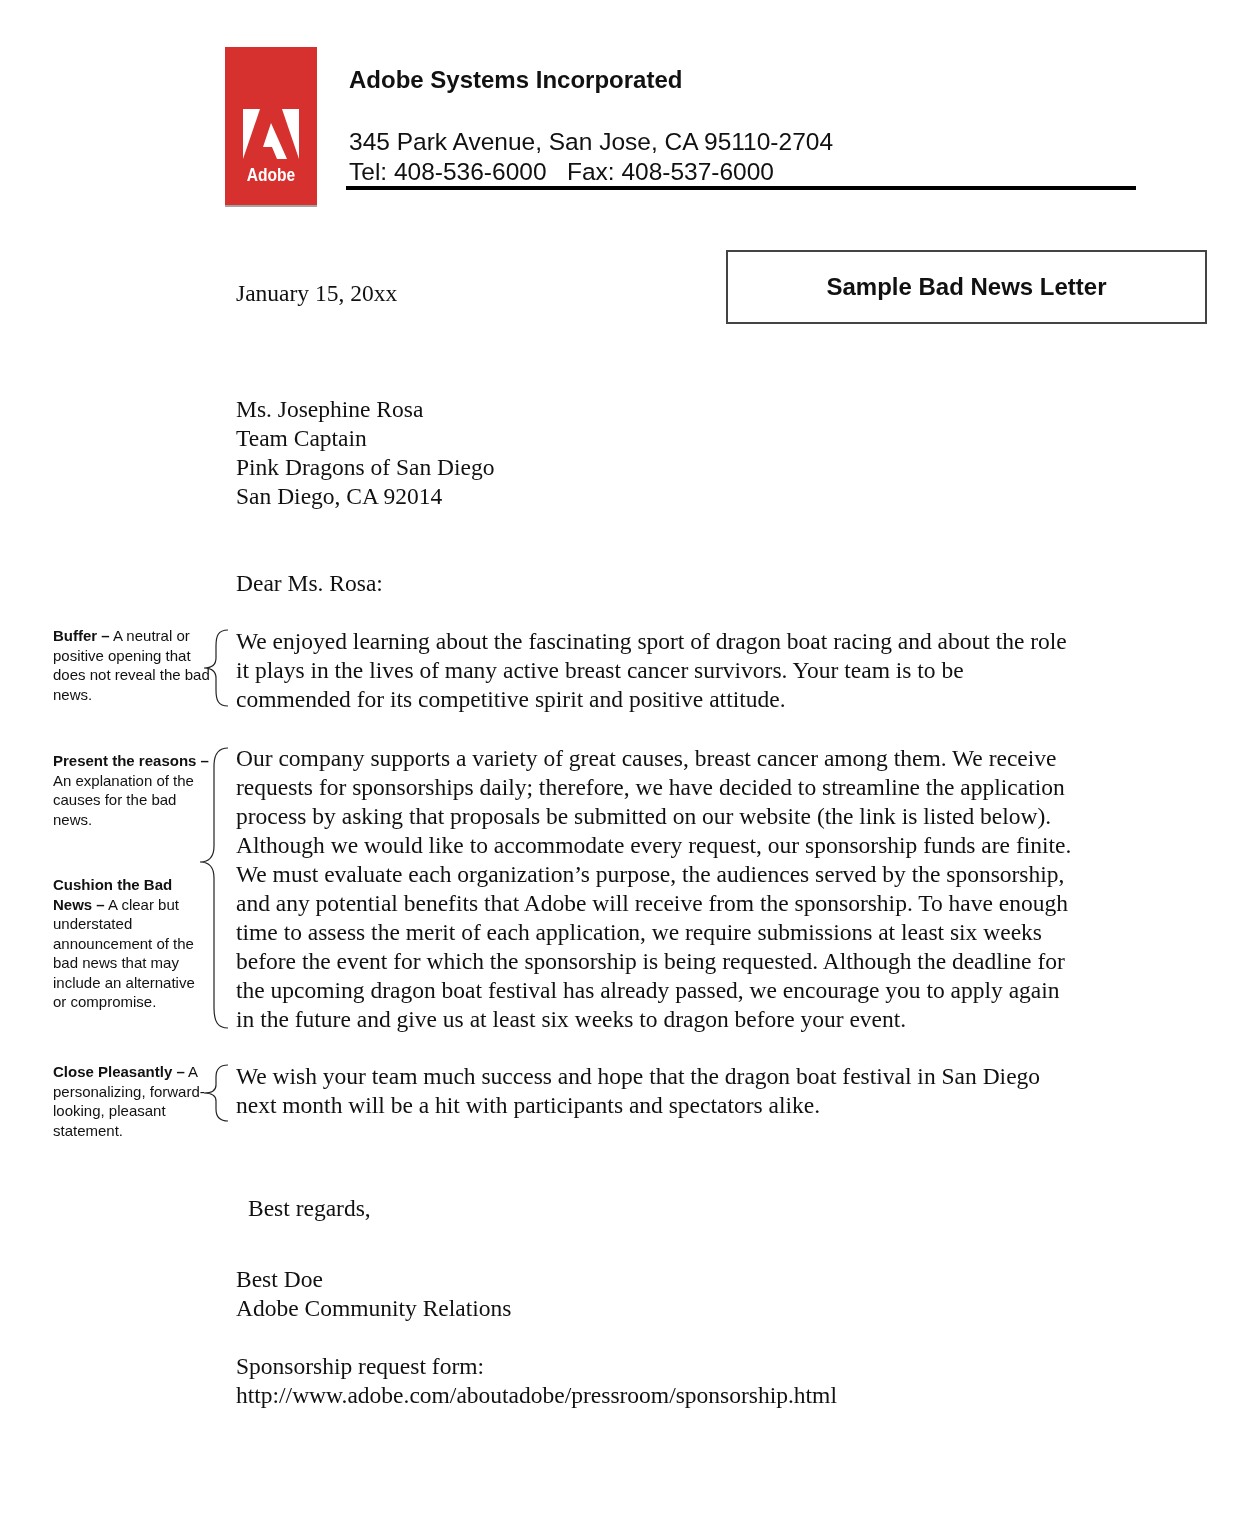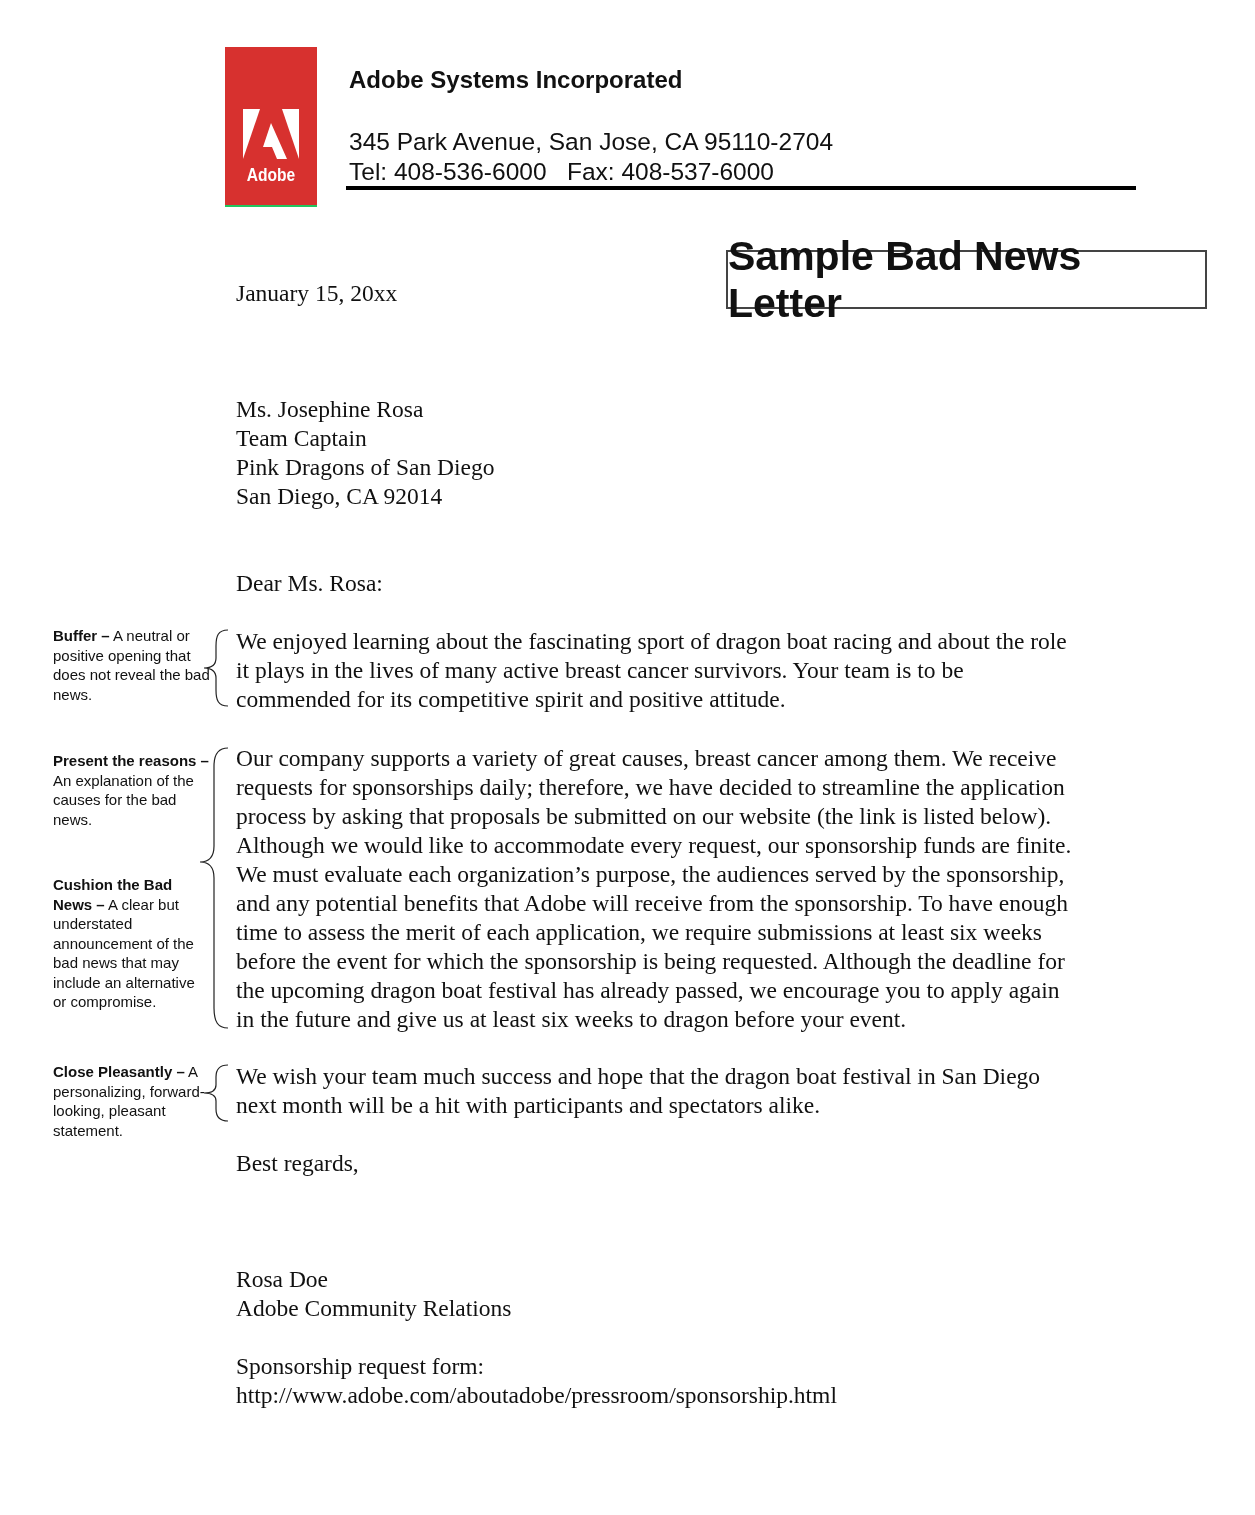--- a/index.html
+++ b/index.html
@@ -2,30 +2,30 @@
 <html><head>
   <meta charset="utf-8">
   <style>
     html, body { margin: 0; padding: 0; background: #ffffff; }
     body { width: 1255px; height: 1515px; position: relative; overflow: hidden; color: #111; }
     .serif { font-family: "Liberation Serif", "DejaVu Serif", serif; font-size: 23.5px; line-height: 29px; }
     .sans { font-family: "Liberation Sans", "DejaVu Sans", sans-serif; }
     .abs { position: absolute; }
 
     
-    .logo { left: 225px; top: 47px; width: 92px; height: 160px; background: #d7312f; border-bottom: 2px solid #22c55e; box-sizing: border-box; }
+    .logo { left: 225px; top: 47px; width: 92px; height: 160px; background: #d7312f; border-bottom: 2px solid #a3a3a3; box-sizing: border-box; }
     .logo svg { position: absolute; left: 18px; top: 62px; }
     .logo-text { position: absolute; left: 0; width: 92px; top: 117px; text-align: center; color: #fff; font-family: "Liberation Sans", sans-serif; font-weight: bold; font-size: 19px; transform: scaleX(0.82); }
 
     .company { left: 349px; top: 66px; font-size: 24px; font-weight: bold; }
     .addr1 { left: 349px; top: 128px; font-size: 24.5px; }
     .addr2 { left: 349px; top: 158px; font-size: 24.5px; }
     .rule { left: 346px; top: 186px; width: 790px; height: 4px; background: #000; }
 
-    .title-box { left: 726px; top: 250px; width: 481px; height: 59px; border: 2px solid #444; box-sizing: border-box; display: flex; align-items: center; justify-content: center; font-size: 41px; font-weight: bold; }
+    .title-box { left: 726px; top: 250px; width: 481px; height: 74px; border: 2px solid #444; box-sizing: border-box; display: flex; align-items: center; justify-content: center; font-size: 24px; font-weight: bold; }
 
     .date { left: 236px; top: 279px; }
 
     .block { left: 236px; width: 920px; }
     .line { display: block; white-space: nowrap; }
 
     .note { left: 53px; width: 160px; font-family: Liberation Sans, sans-serif; font-size: 15px; line-height: 19.5px; color: #111; }
     .note b { font-weight: bold; }
 
     .brace { left: 198px; }
@@ -77,24 +77,24 @@
   <span class="line">before the event for which the sponsorship is being requested. Although the deadline for</span>
   <span class="line">the upcoming dragon boat festival has already passed, we encourage you to apply again</span>
   <span class="line">in the future and give us at least six weeks to dragon before your event.</span>
 </div>
 
 <div class="abs serif block" style="top:1062px;">
   <span class="line">We wish your team much success and hope that the dragon boat festival in San Diego</span>
   <span class="line">next month will be a hit with participants and spectators alike.</span>
 </div>
 
-<div class="abs serif block" style="top:1149px;">Best regards,</div>
+<div class="abs serif block" style="top:1194px;margin-left:12px;">Best regards,</div>
 
 <div class="abs serif block" style="top:1265px;">
-  <span class="line">Rosa Doe</span>
+  <span class="line">Best Doe</span>
   <span class="line">Adobe Community Relations</span>
 </div>
 
 <div class="abs serif block" style="top:1352px;">
   <span class="line">Sponsorship request form:</span>
   <span class="line">http://www.adobe.com/aboutadobe/pressroom/sponsorship.html</span>
 </div>
 
 <div class="abs note" style="top:626px;">
   <b>Buffer –</b><span> A neutral or positive opening that does not reveal the bad news.</span>

